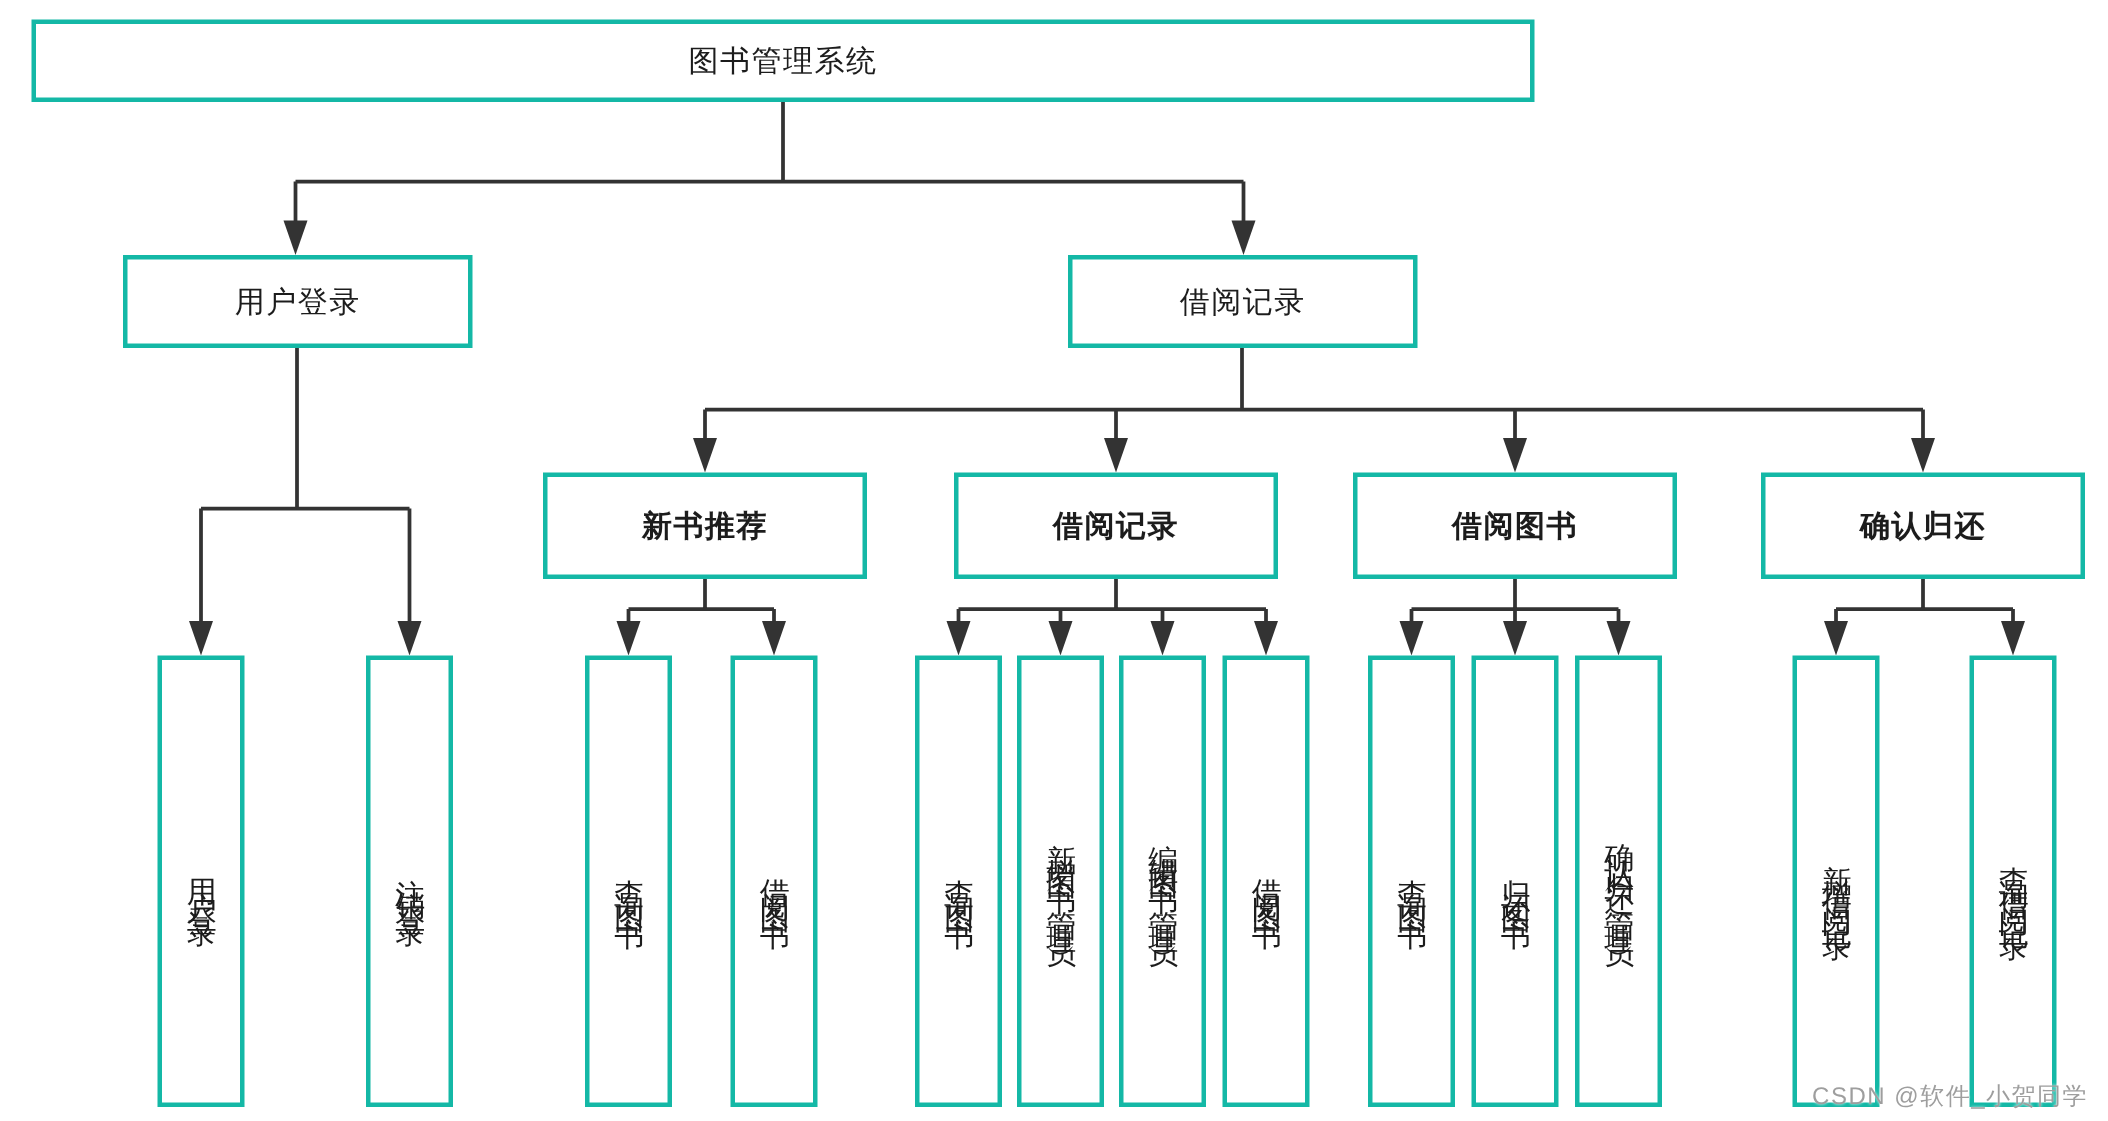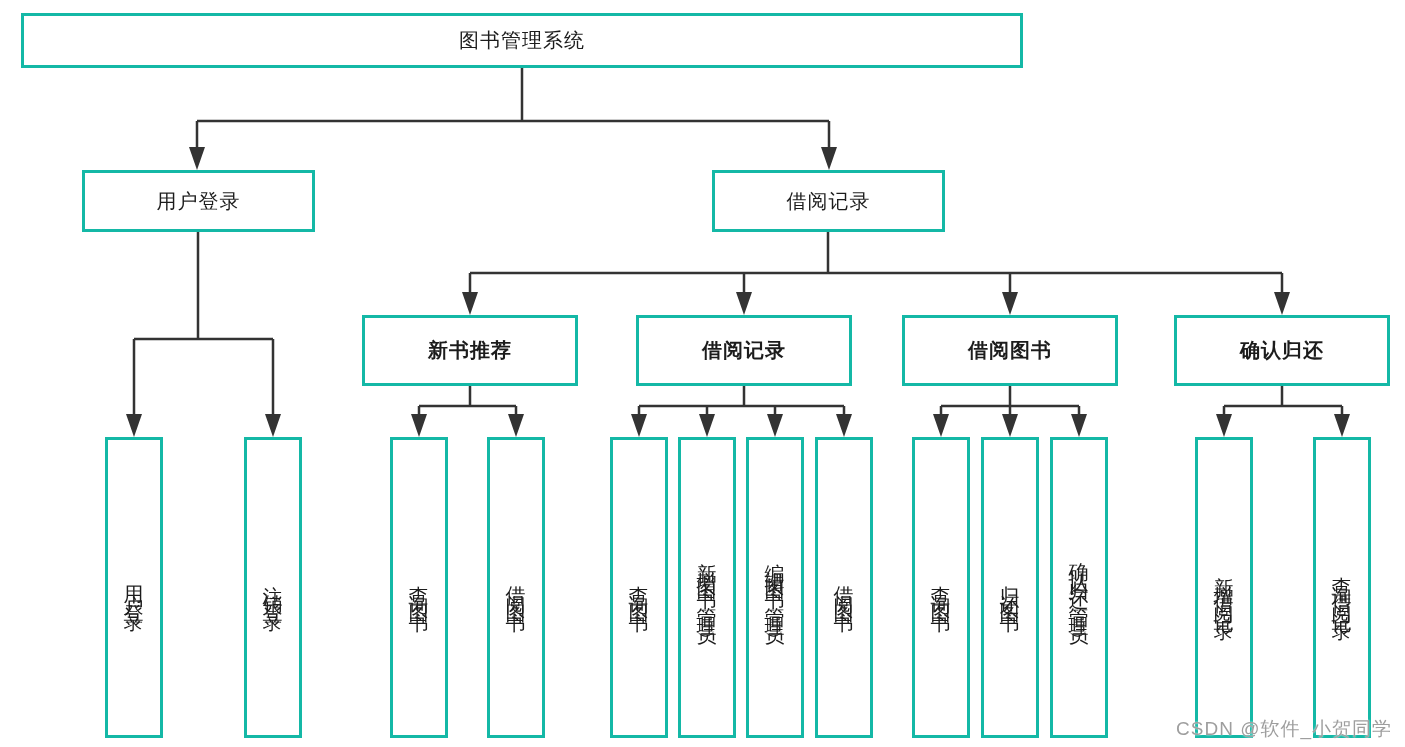--- a/index.html
+++ b/index.html
@@ -32,21 +32,21 @@
     letter-spacing: 9px;
     line-height: 1;
   }
   svg.connectors {
     position: absolute; left: 0; top: 0;
     z-index: 1;
   }
   .watermark {
     position: absolute;
     right: 13px; bottom: 5px;
-    font-size: 19px;
+    font-size: 16px;
     color: #9e9e9e;
     letter-spacing: 1px;
     z-index: 5;
     text-shadow: 0 0 2px #ffffff;
     text-align: center;
   }
 </style>
 </head>
 <body>
 

